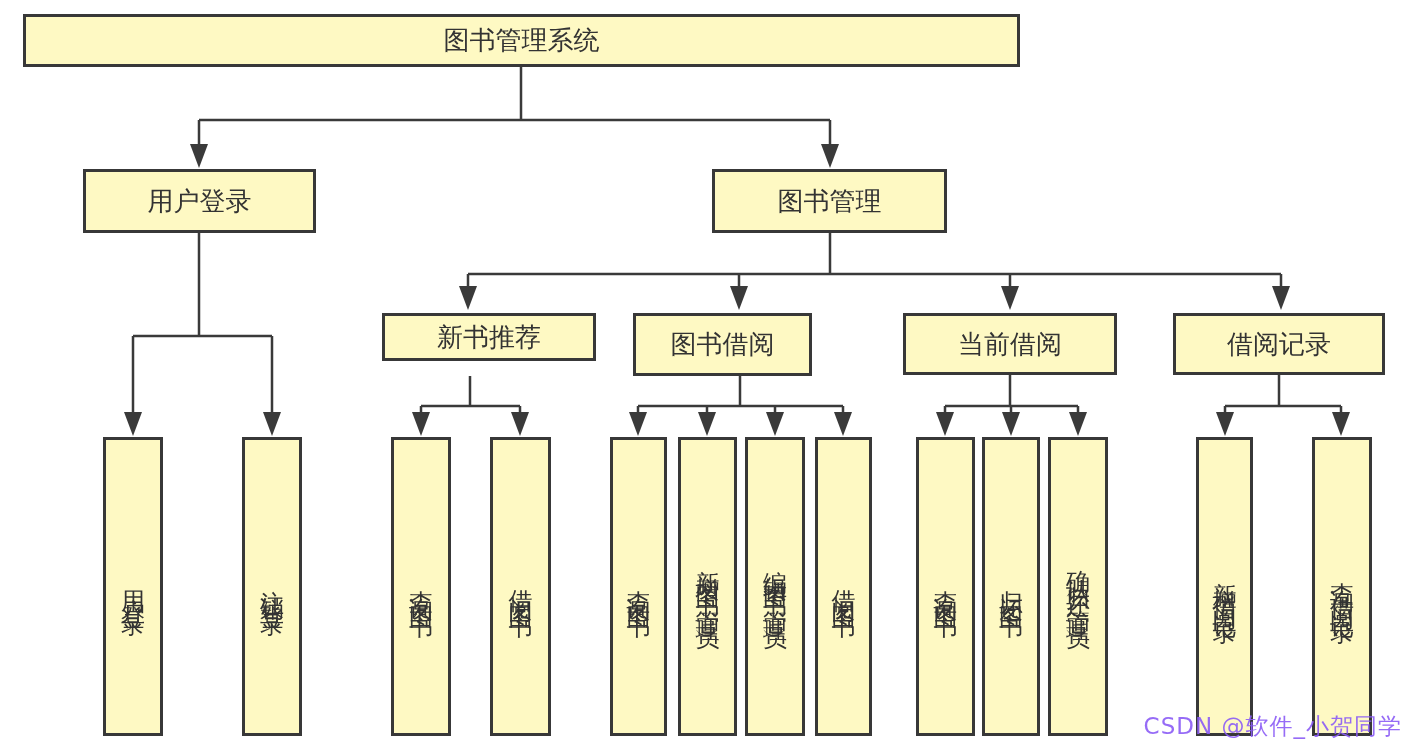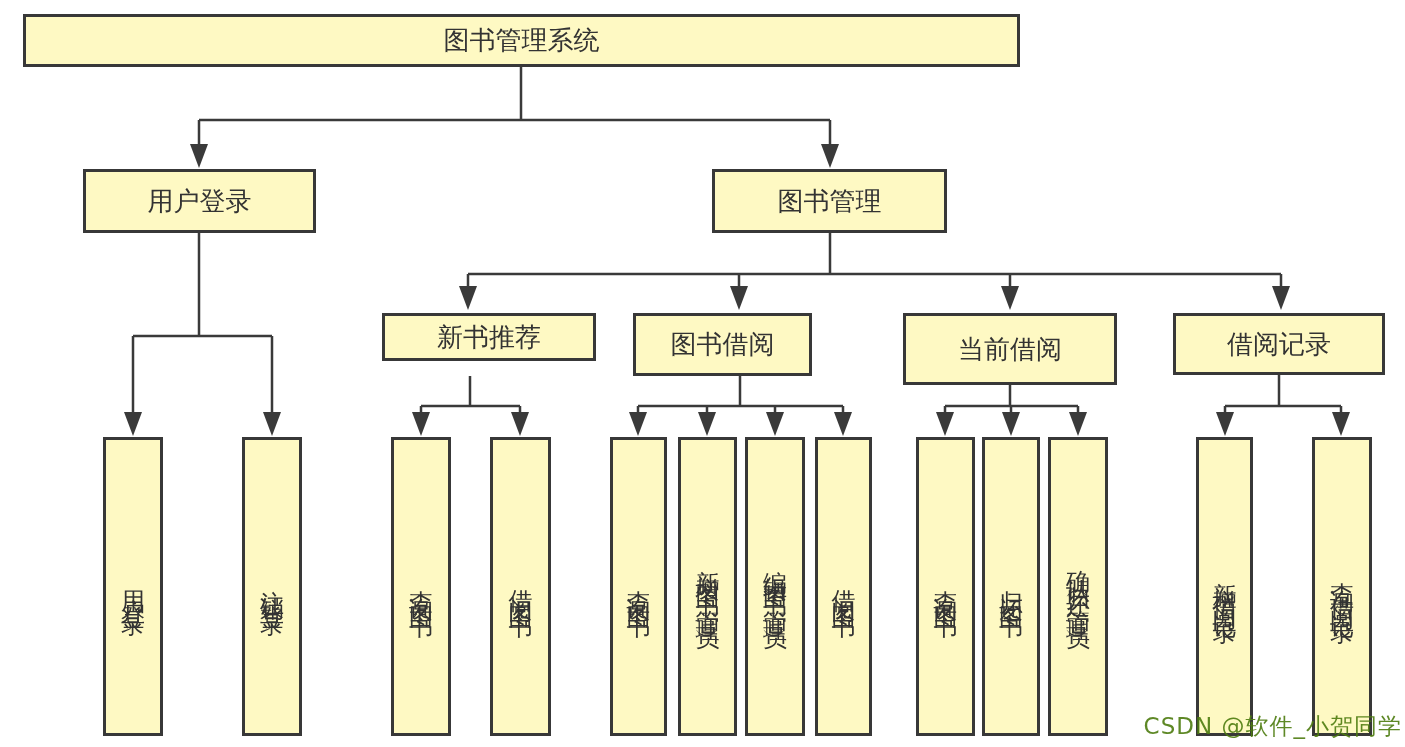--- a/index.html
+++ b/index.html
@@ -14,21 +14,21 @@
     position:absolute;box-sizing:border-box;border:3px solid #383838;background:#fef9c3;
     display:flex;align-items:center;justify-content:center;
     color:#333333;font-size:26px;white-space:nowrap;
   }
   .vbox{
     writing-mode:vertical-rl;text-orientation:mixed;
     font-size:24px;letter-spacing:8px;line-height:1;
   }
   .watermark{
     position:absolute;top:711px;right:3px;
-    font-size:23px;color:#4d7c0f;opacity:0.9;letter-spacing:1px;
+    font-size:23px;color:#8b5cf6;opacity:0.9;letter-spacing:1px;
   }
 </style>
 </head>
 <body>
 
 <div class="stage">
 
   <svg class="wires" viewBox="0 0 1405 747" xmlns="http://www.w3.org/2000/svg">
     <path d="M521 67 V120
              M199 120 H830
@@ -84,21 +84,21 @@
     <polygon points="1332,412 1350,412 1341,436"></polygon>
   </svg>
 
   <div class="box" style="left:23px;top:14px;width:997px;height:53px;">图书管理系统</div>
 
   <div class="box" style="left:83px;top:169px;width:233px;height:64px;">用户登录</div>
   <div class="box" style="left:712px;top:169px;width:235px;height:64px;">图书管理</div>
 
   <div class="box" style="left:382px;top:313px;width:214px;height:48px;text-align:center;">新书推荐</div>
   <div class="box" style="left:633px;top:313px;width:179px;height:63px;">图书借阅</div>
-  <div class="box" style="left:903px;top:313px;width:214px;height:72px;">当前借阅</div>
+  <div class="box" style="left:903px;top:313px;width:214px;height:62px;">当前借阅</div>
   <div class="box" style="left:1173px;top:313px;width:212px;height:62px;">借阅记录</div>
 
   <div class="box vbox" style="left:103px;top:437px;width:60px;height:299px;">用户登录</div>
   <div class="box vbox" style="left:242px;top:437px;width:60px;height:299px;">注销登录</div>
 
   <div class="box vbox" style="left:391px;top:437px;width:60px;height:299px;">查询图书</div>
   <div class="box vbox" style="left:490px;top:437px;width:61px;height:299px;">借阅图书</div>
 
   <div class="box vbox" style="left:610px;top:437px;width:57px;height:299px;">查询图书</div>
   <div class="box vbox" style="left:678px;top:437px;width:59px;height:299px;">新增图书（管理员）</div>

